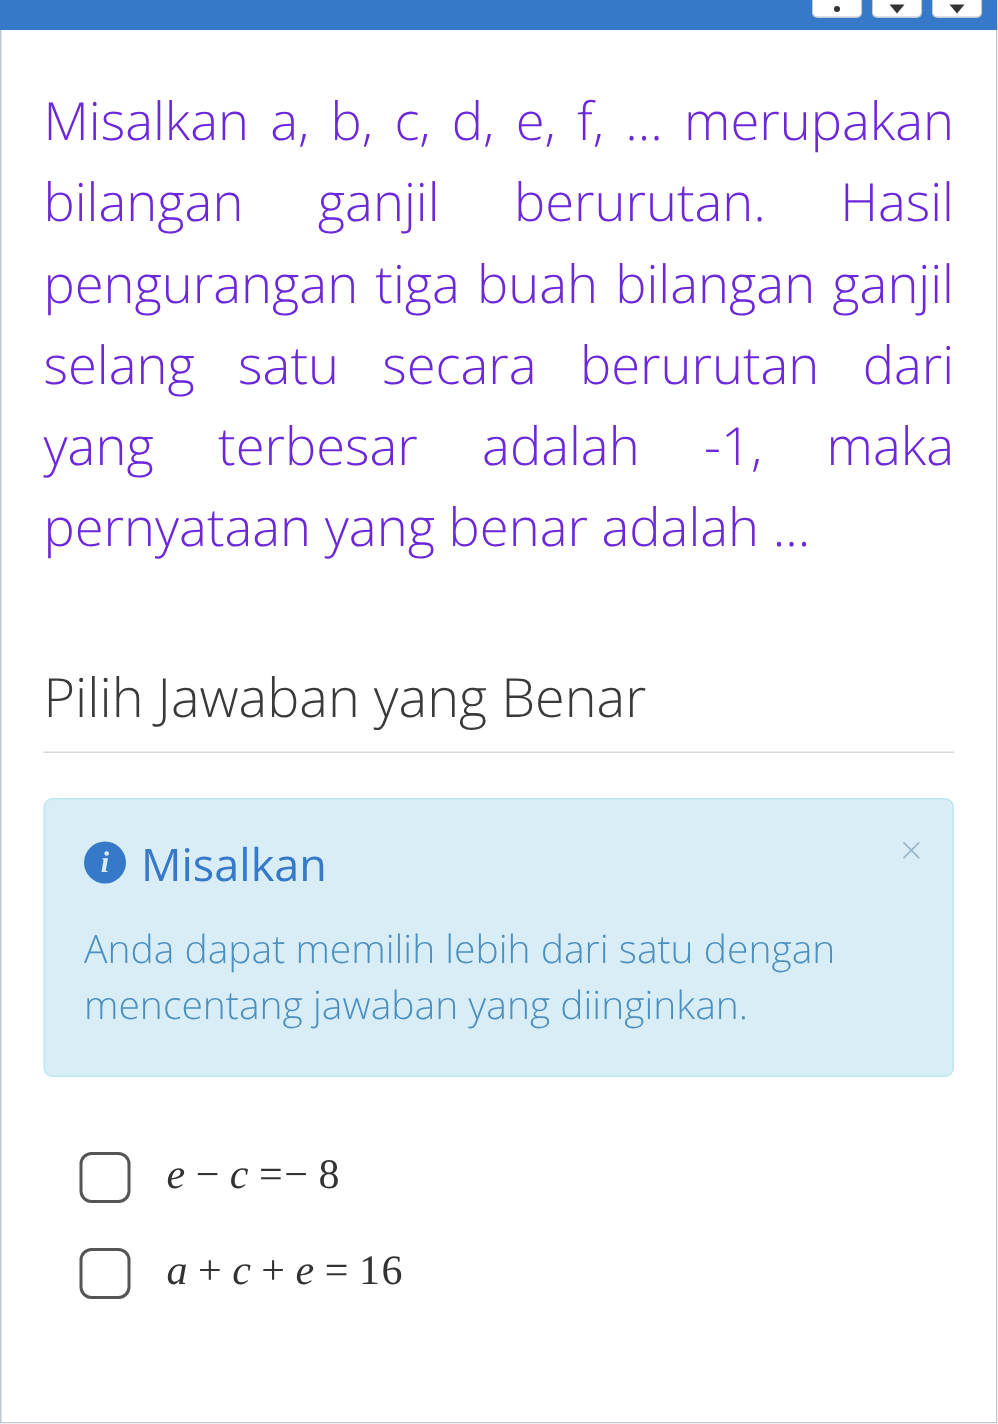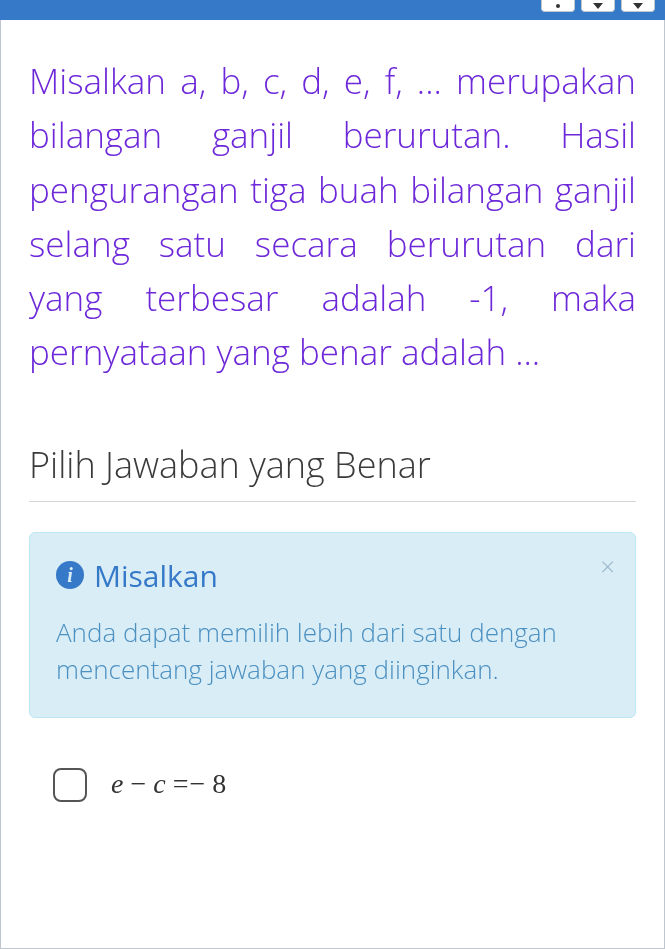--- a/index.html
+++ b/index.html
@@ -179,15 +179,19 @@
       <span>Misalkan</span>
     </div>
     <div class="info-body">Anda dapat memilih lebih dari satu dengan mencentang jawaban yang diinginkan.</div>
   </div>
 
   <div class="answers">
     <div class="answer-row">
       <div class="checkbox"></div>
       <div class="math-expr"><span>e</span><span class="op">−</span><span>c</span><span class="op">=−</span><span class="num">8</span></div>
     </div>
+    <div class="answer-row">
+      <div class="checkbox"></div>
+      <div class="math-expr"><span>a</span><span class="op">+</span><span>c</span><span class="op">+</span><span>e</span><span class="op">=</span><span class="num">16</span></div>
+    </div>
   </div>
 
 </div>
 
 </body></html>

